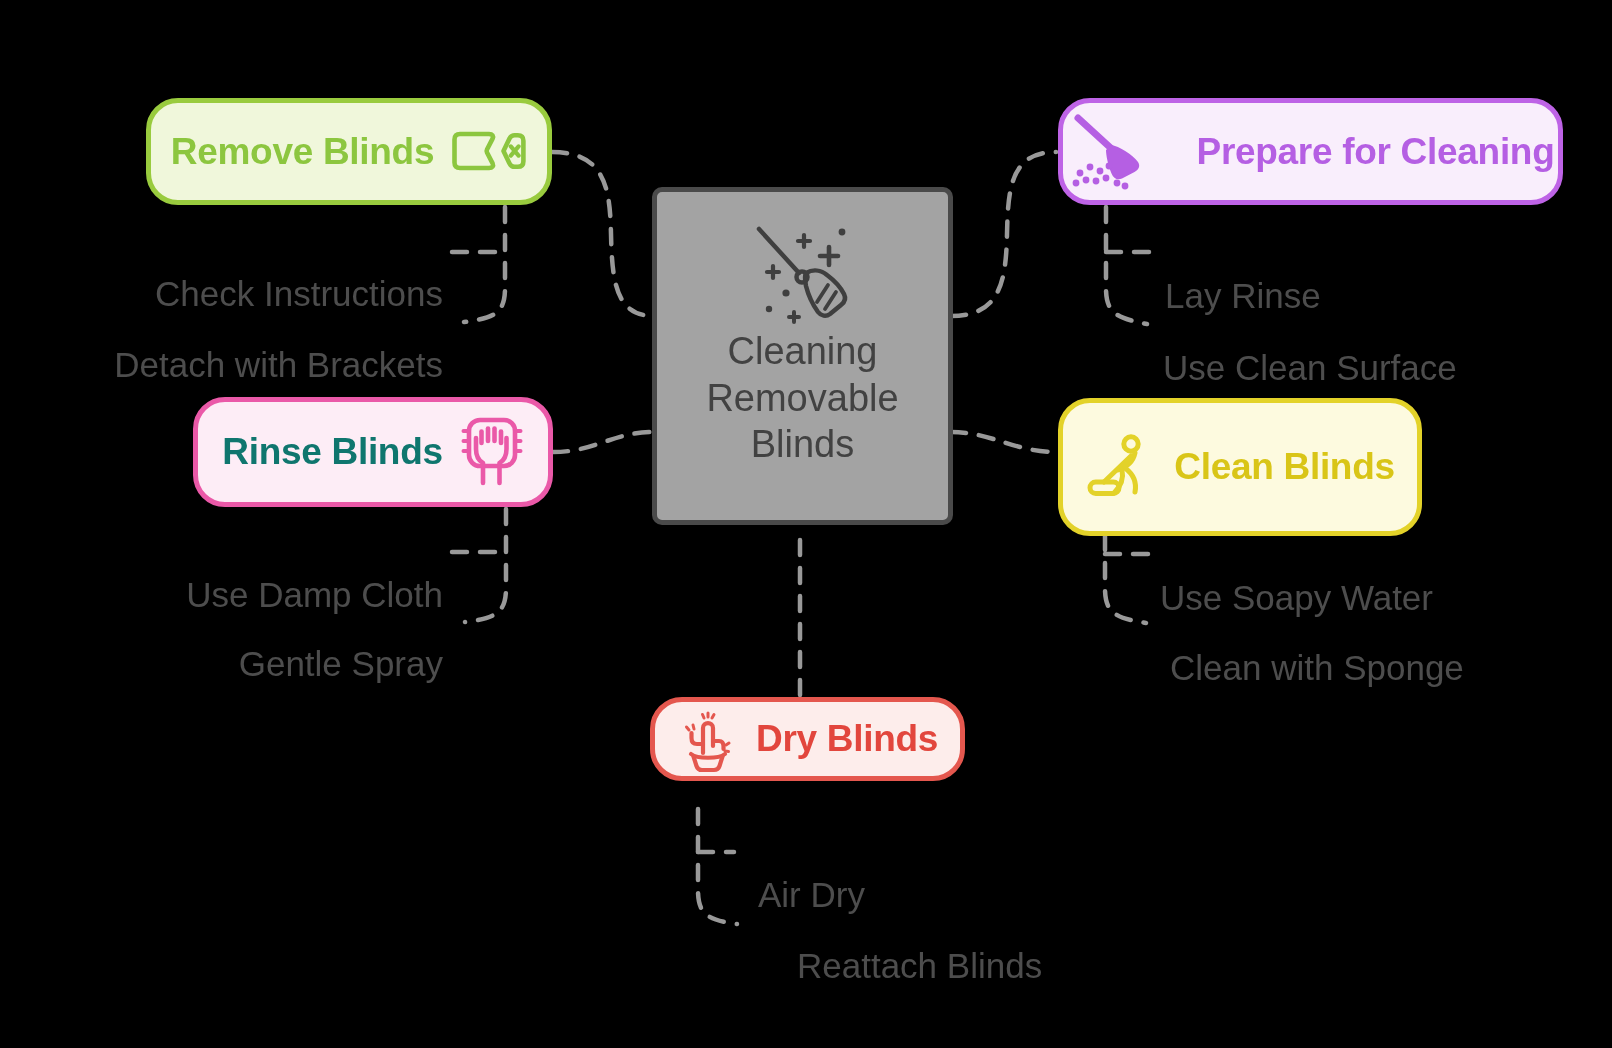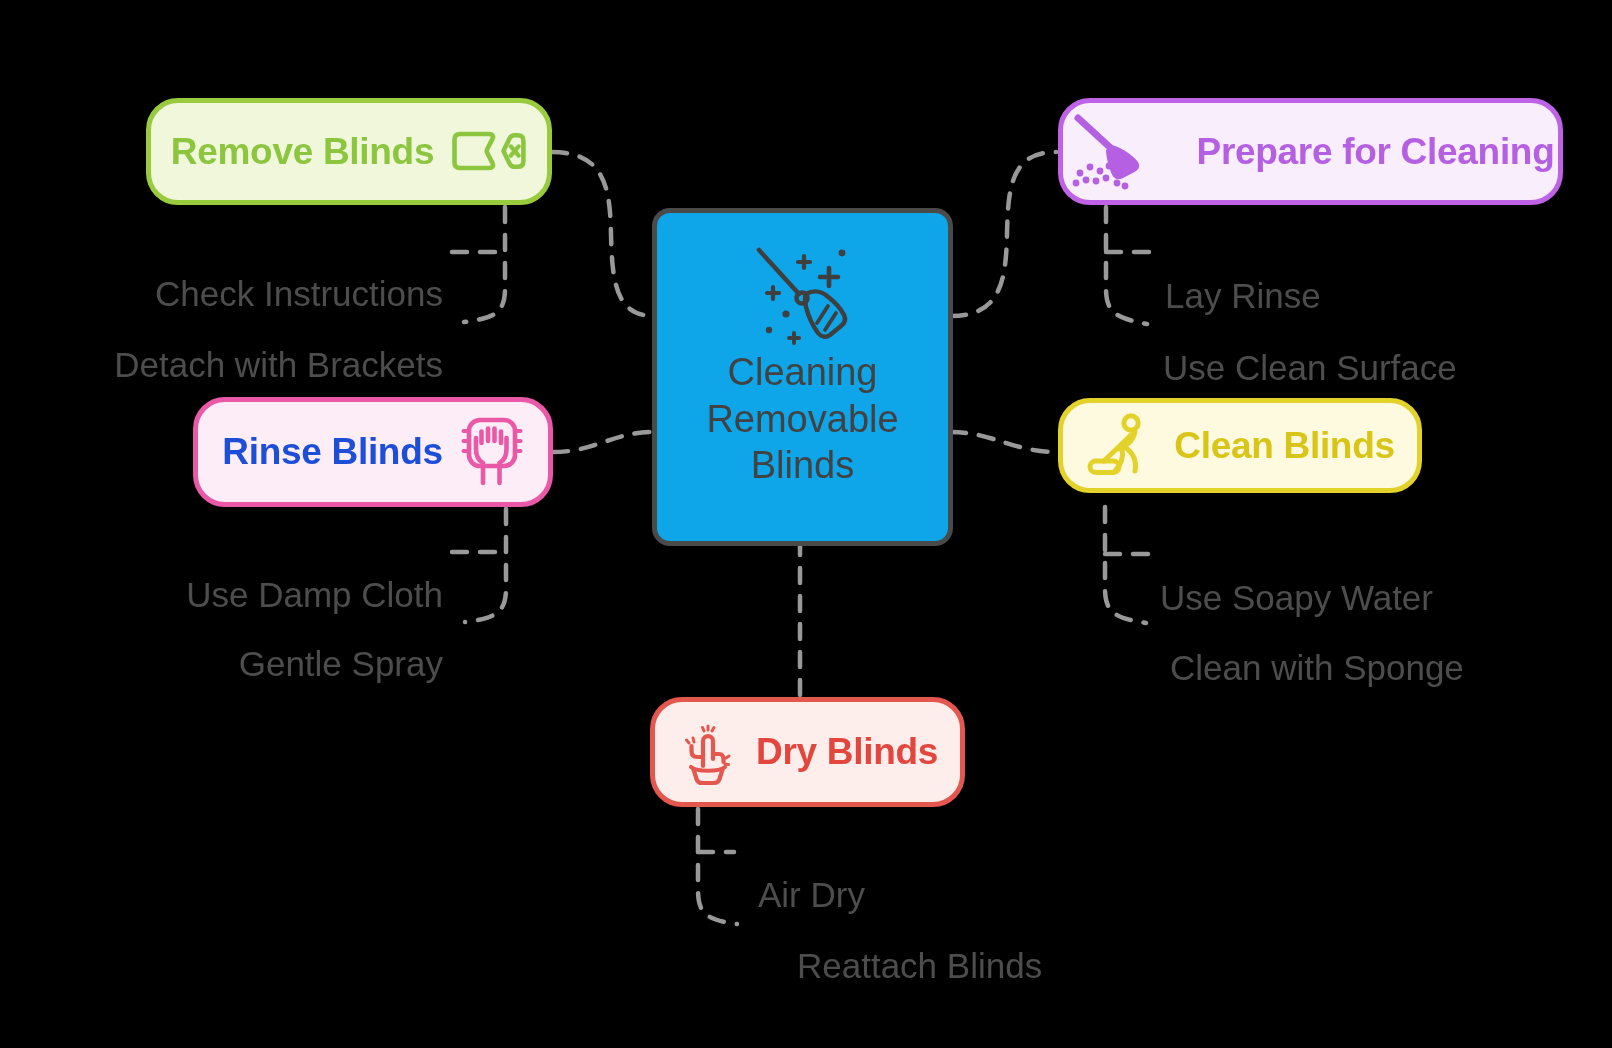--- a/index.html
+++ b/index.html
@@ -10,26 +10,26 @@
   svg.connectors{position:absolute;left:0;top:0;pointer-events:none;}
   .conn{stroke:#999999;stroke-width:4.5;fill:none;stroke-dasharray:15 13;stroke-linecap:round;}
   .node{
     position:absolute;display:flex;align-items:center;justify-content:center;gap:17px;
     border:5px solid;border-radius:32px;box-sizing:border-box;
   }
   .node .label{font-size:37px;font-weight:600;white-space:nowrap;letter-spacing:-0.3px;}
   .node .icon{flex:0 0 auto;display:block;}
   .green {left:146px; top:98px;  width:406px;height:107px;background:#F0F7DB;border-color:#99CB3E;color:#8CC63F;}
   .purple{left:1058px;top:98px;  width:505px;height:107px;background:#F9EEFC;border-color:#BE63E6;color:#B55FE3;gap:44px;}
-  .pink  {left:193px; top:397px; width:360px;height:110px;background:#FDEDF6;border-color:#EA59A8;color:#1d4ed8;}
-  .yellow{left:1058px;top:398px; width:364px;height:95px;background:#FDFADF;border-color:#E3D229;color:#D9C517;}
-  .red   {left:650px; top:697px; width:315px;height:110px;background:#FDEDEB;border-color:#E4574E;color:#E2463D;}
+  .pink  {left:193px; top:397px; width:360px;height:110px;background:#FDEDF6;border-color:#EA59A8;color:#0f766e;}
+  .yellow{left:1058px;top:398px; width:364px;height:138px;background:#FDFADF;border-color:#E3D229;color:#D9C517;}
+  .red   {left:650px; top:697px; width:315px;height:84px;background:#FDEDEB;border-color:#E4574E;color:#E2463D;}
   .center-node{
-    position:absolute;left:652px;top:208px;width:301px;height:338px;
-    background:#0ea5e9;border:5px solid #4A4A4A;border-radius:18px;box-sizing:border-box;
+    position:absolute;left:652px;top:187px;width:301px;height:338px;
+    background:#a3a3a3;border:5px solid #4A4A4A;border-radius:10px;box-sizing:border-box;
     display:flex;flex-direction:column;align-items:center;justify-content:flex-start;
     padding-top:28px;
   }
   .center-label{
     font-size:38px;font-weight:500;color:#424242;text-align:center;
     line-height:1.23;width:242px;margin-top:4px;
   }
   .sub{
     position:absolute;font-size:35px;font-weight:500;color:#4D4D4D;
     white-space:nowrap;transform:translateY(-50%);margin-top:43px;

